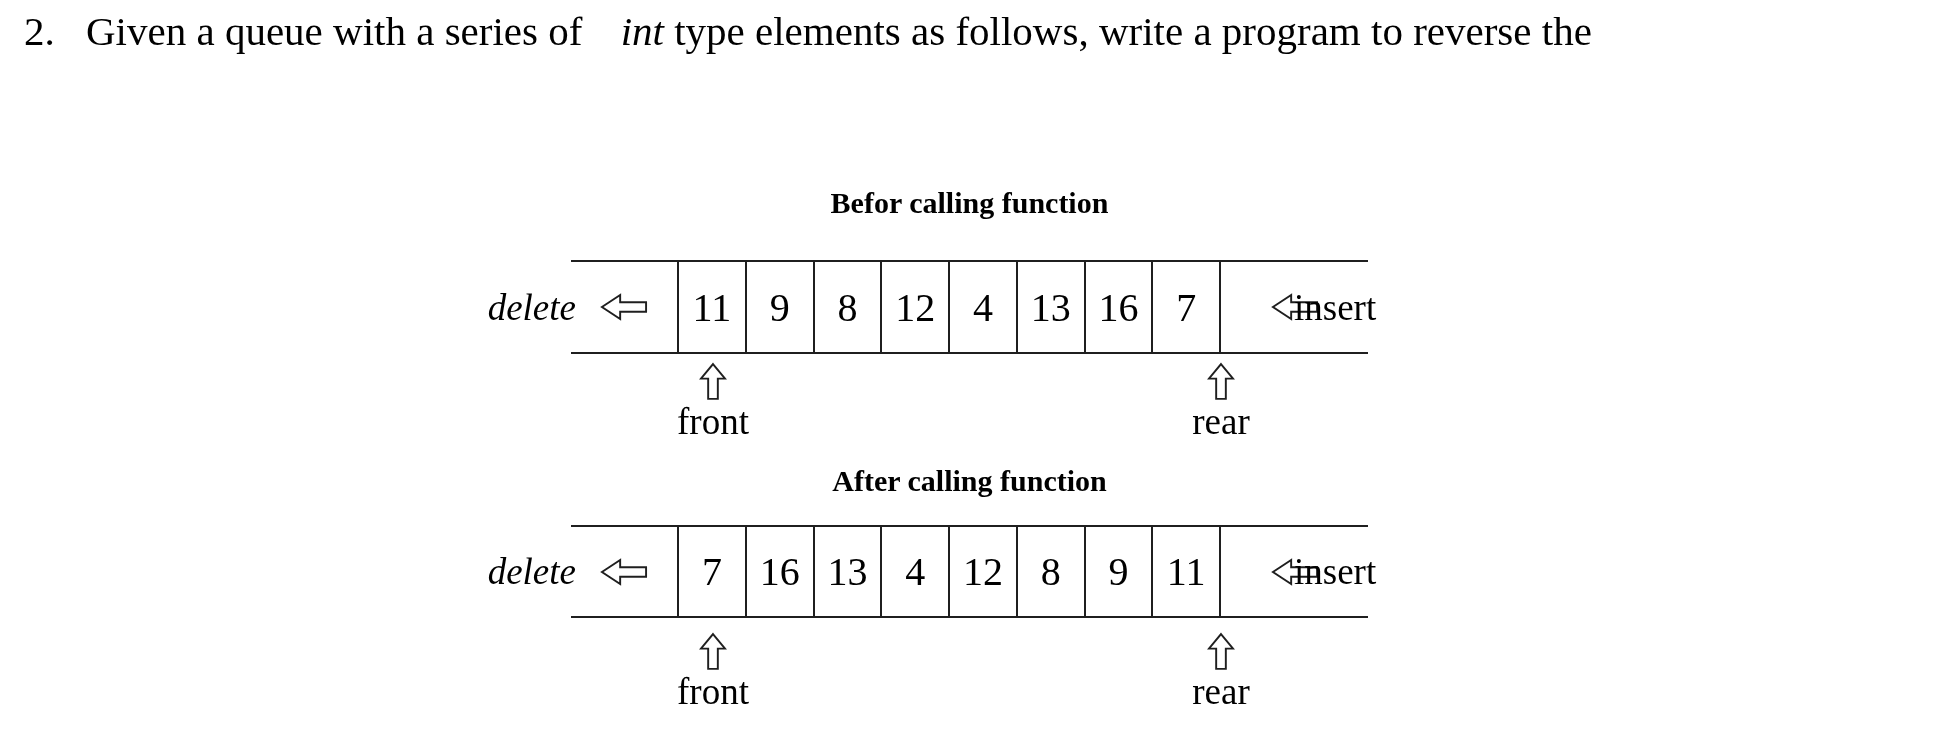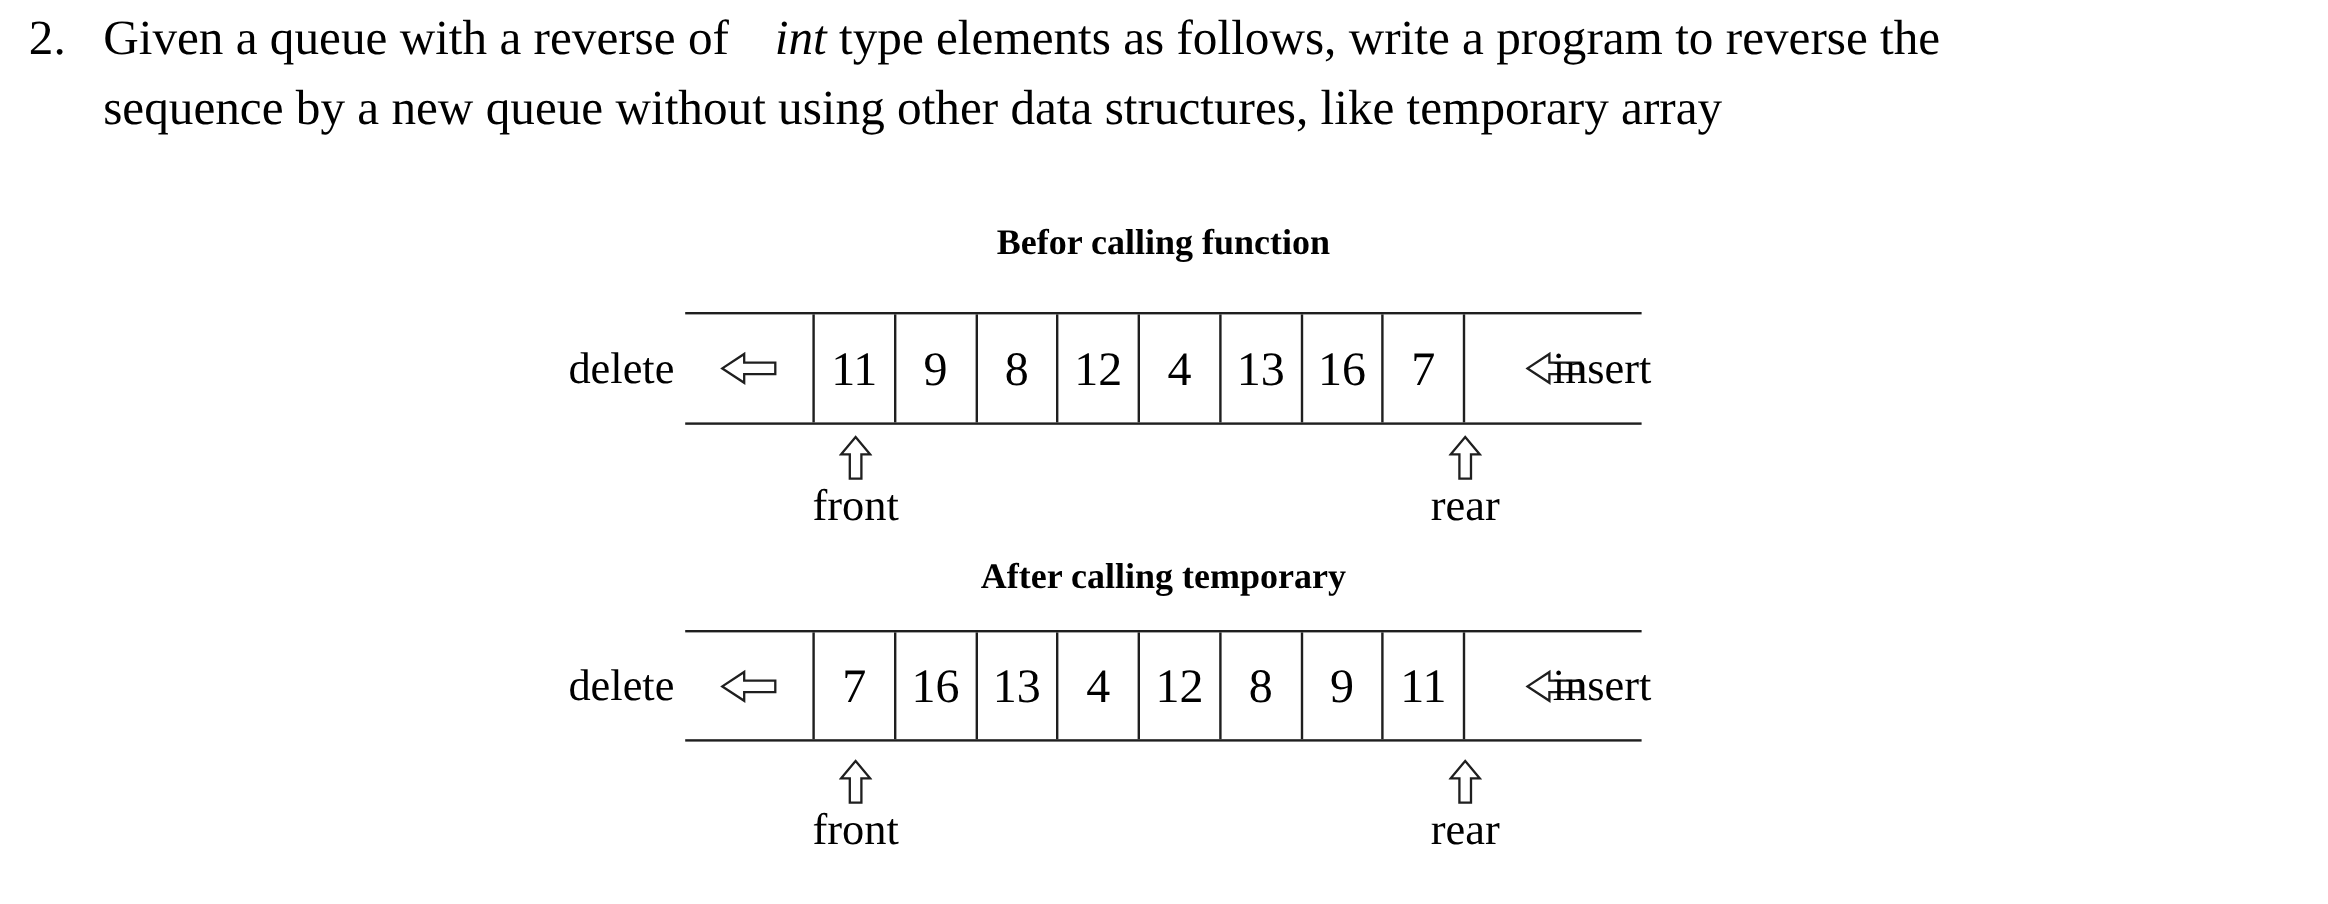--- a/index.html
+++ b/index.html
@@ -59,21 +59,21 @@
     display: flex; align-items: center; justify-content: center;
     font-size: 40px;
   }
 
   .dlabel {
     position: absolute; display: flex; align-items: center;
     font-size: 37px;
   }
   .d0 .dlabel { top: 74px; height: 94px; }
   .d1 .dlabel { top: 61px; height: 93px; }
-  .dlabel.delete { left: 424px; width: 138px; justify-content: flex-end; }
+  .dlabel.delete { left: 438px; width: 138px; justify-content: flex-end; font-style: italic; }
   .dlabel.insert { left: 1294px; justify-content: flex-start; }
 
   .pointer {
     position: absolute; width: 120px;
     display: flex; flex-direction: column; align-items: center; text-align: center;
   }
   .d0 .pointer { top: 176px; }
   .d1 .pointer { top: 168px; }
   .pointer.front { left: 653px; }
   .pointer.rear  { left: 1161px; }
@@ -84,22 +84,21 @@
   .arrow-shape { fill: #ffffff; stroke: var(--line); stroke-width: 2; stroke-linejoin: miter; }
 </style>
 </head>
 <body>
 
 <div class="page">
 
   <div class="problem-number">2.</div>
 
   <div class="problem-text">
-    <div class="line"><span>Given a queue with a reverse of </span><span class="it">int</span><span> type elements as follows, write a program to reverse the</span></div>
-    <div class="line">sequence by a new queue without using other data structures, like temporary array</div>
+    <div class="line"><span>Given a queue with a series of </span><span class="it">int</span><span> type elements as follows, write a program to reverse the</span></div>
   </div>
 
   <section class="diagram d0">
     <div class="dtitle">Befor calling function</div>
 
     <div class="dlabel delete">delete</div>
 
     <div class="band">
       <div class="opening left">
         <svg class="arrow-left" viewBox="0 0 50 29" aria-hidden="true">
@@ -134,21 +133,21 @@
 
     <div class="pointer rear">
       <svg class="arrow-up" viewBox="0 0 29 40" aria-hidden="true">
         <polygon class="arrow-shape" points="14.5,2 27,17 19.5,17 19.5,38 9.5,38 9.5,17 2,17"></polygon>
       </svg>
       <div class="plabel">rear</div>
     </div>
   </section>
 
   <section class="diagram d1">
-    <div class="dtitle">After calling temporary</div>
+    <div class="dtitle">After calling function</div>
 
     <div class="dlabel delete">delete</div>
 
     <div class="band">
       <div class="opening left">
         <svg class="arrow-left" viewBox="0 0 50 29" aria-hidden="true">
           <polygon class="arrow-shape" points="2,14.5 21,2 21,9.5 48,9.5 48,19.5 21,19.5 21,27"></polygon>
         </svg>
       </div>
       <div class="cells">

